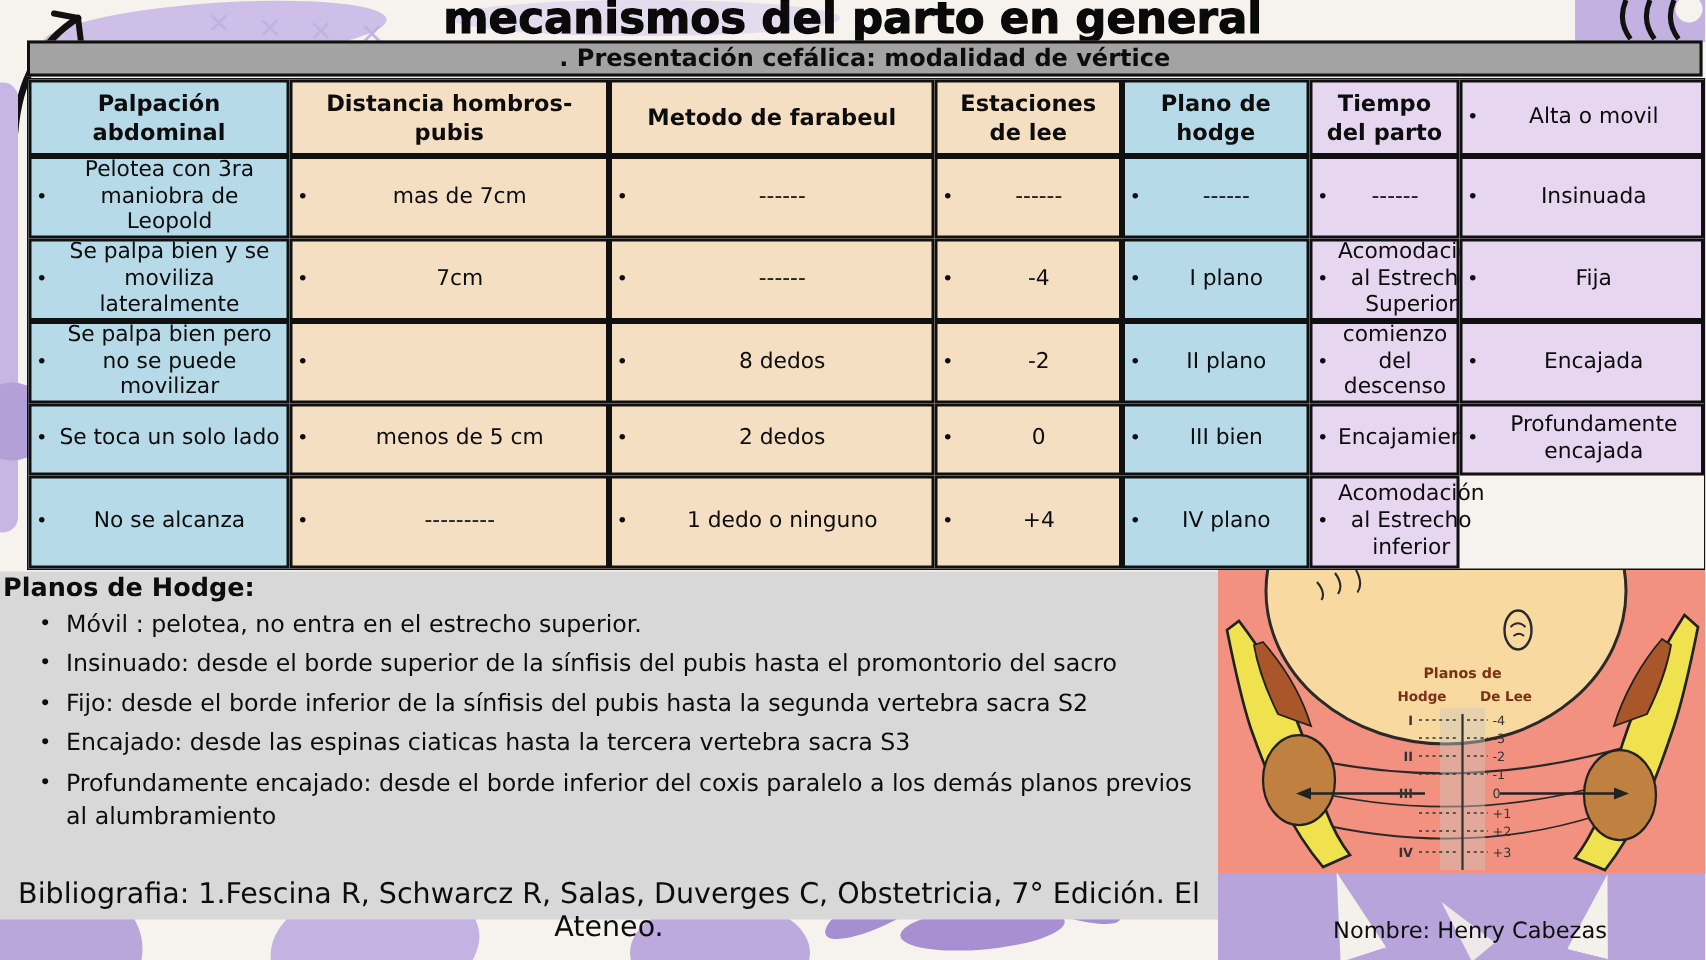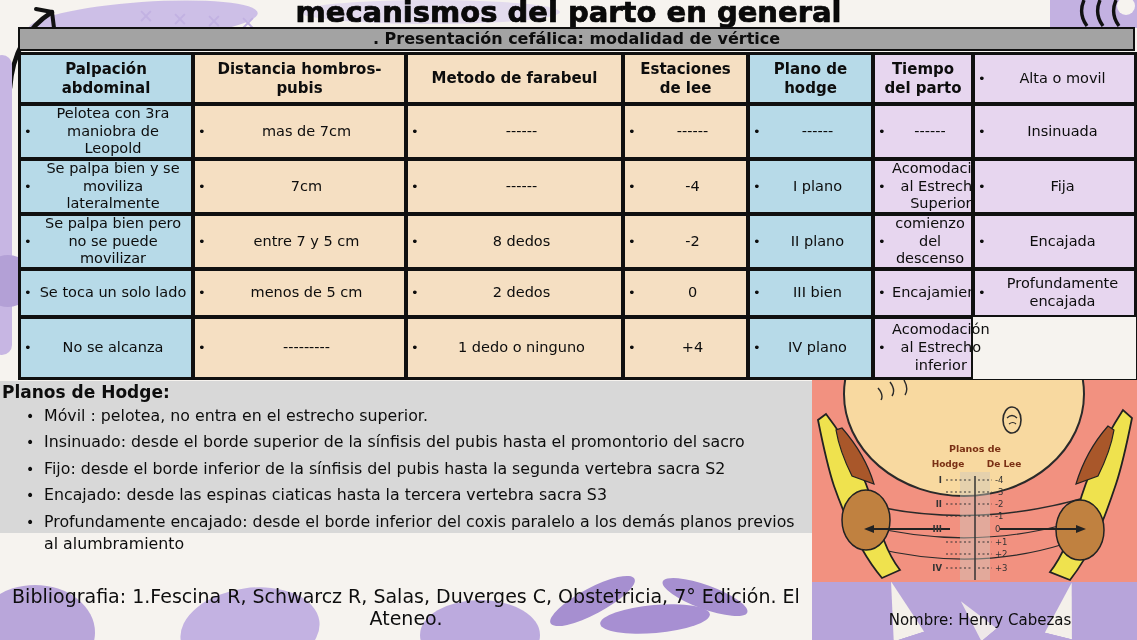--- a/index.html
+++ b/index.html
@@ -24,21 +24,21 @@
   .cell{border:2px solid #101010;box-sizing:border-box;display:flex;align-items:center;
         padding:1px 3px;font-size:14.5px;line-height:1.22;}
   .hd{justify-content:center;text-align:center;font-weight:600;font-size:15px;}
   .colA{background:#e7d6ef;}
   .colB{background:#b7dae8;}
   .colC{background:#f5dfc2;}
   .bullet{flex:0 0 14px;text-align:left;font-size:13px;align-self:center;}
   .ctext{flex:1;text-align:center;}
   .ltext{flex:1;text-align:center;padding-left:2px;}
   
-  #notes{position:absolute;left:0;top:381px;width:812px;height:152px;z-index:2;
+  #notes{position:absolute;left:0;top:381px;width:812px;height:232px;z-index:2;
          background:#d8d8d8;box-sizing:border-box;padding:1px 6px 0 2px;}
   #notes h3{margin:0 0 3px 0;font-size:17px;font-weight:600;}
   .note{display:flex;margin:0 0 4px 24px;font-size:15.8px;line-height:1.42;}
   .note .bullet{flex:0 0 18px;font-size:14px;align-self:flex-start;padding-top:2px;}
   
   #biblio{position:absolute;left:0;top:585px;width:812px;z-index:2;text-align:center;font-size:19px;}
   #biblio .b1{margin-bottom:9px;}
   #name{position:absolute;left:830px;top:611px;width:300px;z-index:2;text-align:center;font-size:15px;}
   
   #figure{position:absolute;left:812px;top:380px;width:325px;height:202px;z-index:2;}
@@ -166,21 +166,20 @@
     <div class="cell colA">
         <span class="bullet">•</span>
         <span class="ltext">Fija</span>
       </div>
     <div class="cell colB">
         <span class="bullet">•</span>
         <span class="ctext">Se palpa bien pero no se puede movilizar</span>
       </div>
     <div class="cell colC">
         <span class="bullet">•</span>
-        <span class="ctext">entre 7 y 5 cm</span>
       </div>
     <div class="cell colC">
         <span class="bullet">•</span>
         <span class="ctext">8 dedos</span>
       </div>
     <div class="cell colC">
         <span class="bullet">•</span>
         <span class="ctext">-2</span>
       </div>
     <div class="cell colB">

